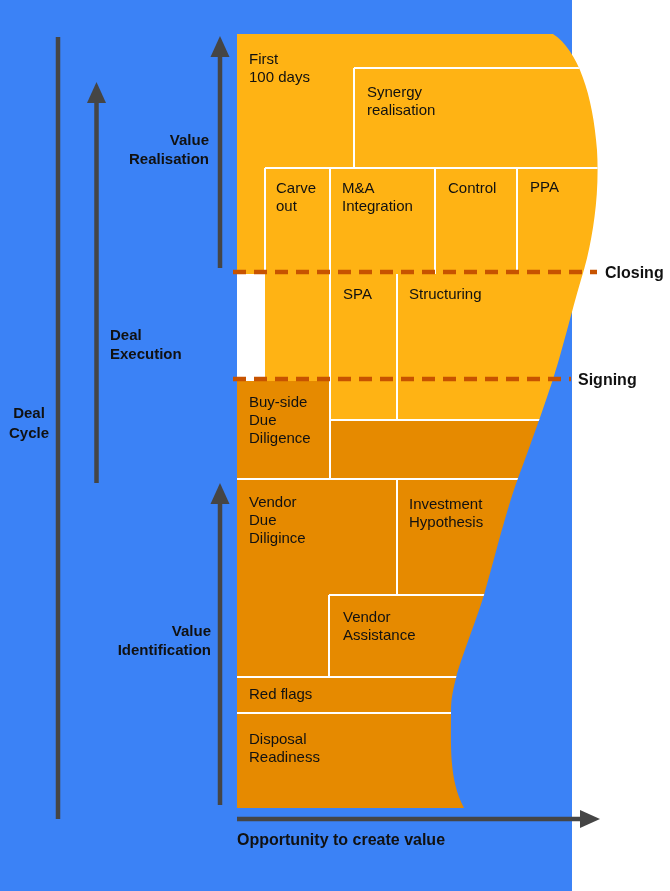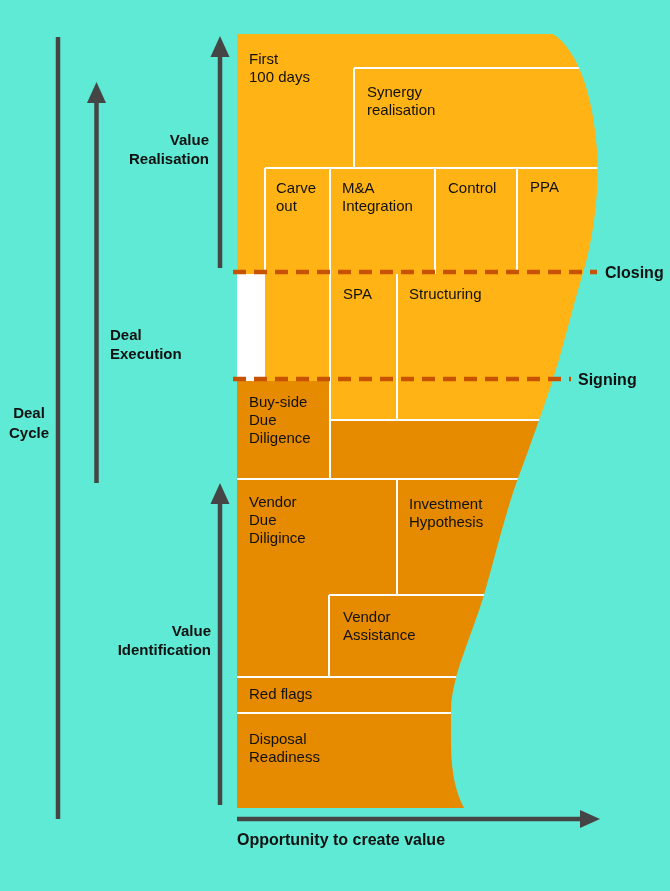--- a/index.html
+++ b/index.html
@@ -1,16 +1,16 @@
 <!DOCTYPE html>
 <html><head>
 <meta charset="utf-8">
 <style>
   html, body { margin: 0; padding: 0; background: #ffffff; }
-  .stage { position: relative; width: 670px; height: 891px; background: #5eead4; }
+  .stage { position: relative; width: 572px; height: 891px; background: #3b82f6; }
   svg { display: block; }
   svg text {
     font-family: "Liberation Sans", sans-serif;
     fill: #111111;
   }
   .block-label   { font-size: 15px; font-weight: 400; }
   .section-label { font-size: 15px; font-weight: 700; }
   .milestone-label { font-size: 16px; font-weight: 700; }
   .axis-label    { font-size: 16px; font-weight: 700; }
 </style>

